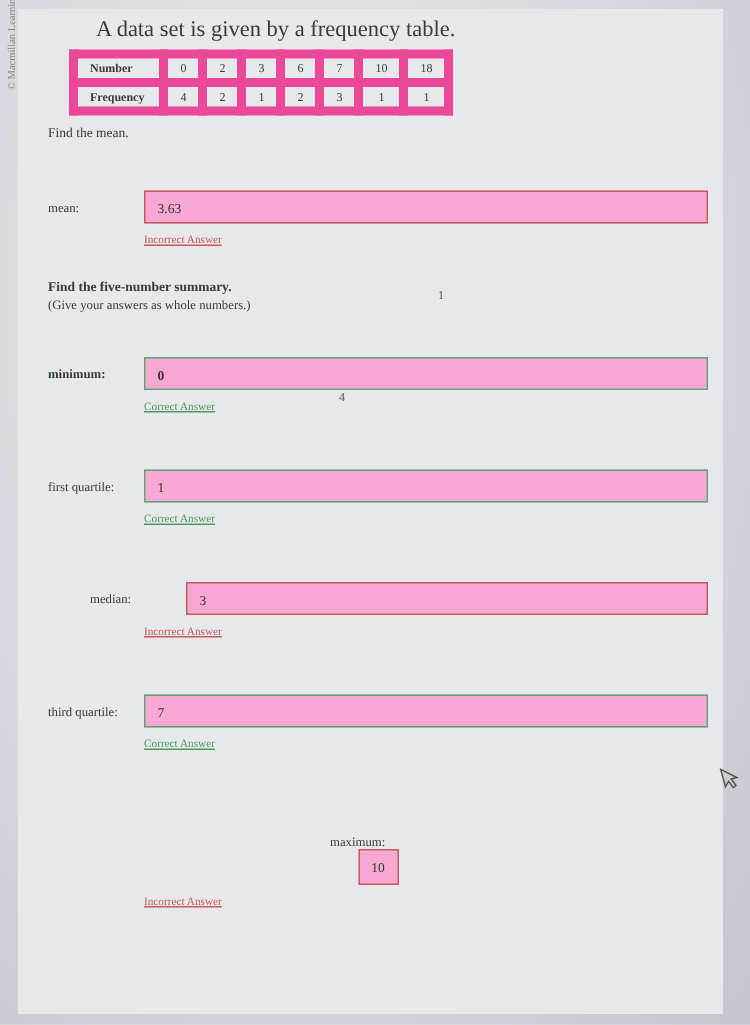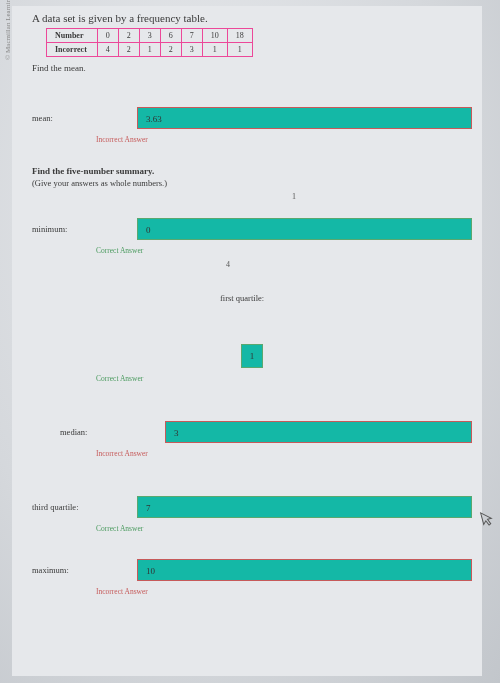--- a/index.html
+++ b/index.html
@@ -16,64 +16,64 @@
   .page {
     position: absolute;
     left: 12px;
     top: 6px;
     width: 470px;
     height: 670px;
     background: #e6e8eb;
     padding: 6px 10px 0 20px;
     box-sizing: border-box;
   }
-  .intro { font-size: 11px; margin-bottom: 4px; }
+  .intro { font-size: 15px; margin-bottom: 4px; margin-left: 32px; }
   .ftable {
     border-collapse: collapse;
     margin: 4px 0 6px 14px;
     font-size: 8px;
   }
   .ftable td, .ftable th {
-    border: 1px solid #ec4899;
+    border: 6px solid #ec4899;
     padding: 2px 8px;
     text-align: center;
     font-weight: normal;
     margin-left: 48px;
   }
   .ftable th { font-weight: bold; text-align: left; padding-right:10px;}
   .prompt { font-size: 9px; margin: 4px 0 2px 0; }
   .subprompt { font-size: 8.5px; margin-bottom: 14px; }
   .answer-row {
     display: flex;
     align-items: center;
     margin: 26px 0 6px 0;
-    gap: 41px;
   }
   .answer-label {
     width: 60px;
     font-size: 8.5px;
     text-align: left;
     padding-right: 4px;
   }
   .answer-box {
     flex: 1;
     border: 1px solid #5aa86f;
-    background: #14b8a6;
+    background: #f9a8d4;
     height: 22px;
     line-height: 22px;
     padding: 0 8px;
     font-size: 9px;
     color: #333;
     box-sizing: border-box;
   }
   .answer-box.incorrect { border-color: #c65a5a; }
   .feedback {
     font-size: 7.5px;
     margin: 2px 0 0 64px;
     color: #4a9a5e;
+    text-decoration: underline;
   }
   .feedback.incorrect { color: #c65a5a; }
   .tickmark {
     position: absolute;
     font-size: 8px;
     color: #555;
   }
   .sidebar-text {
     position: absolute;
     left: 4px;
@@ -108,21 +108,21 @@
       <th>Number</th>
       <td>0</td>
       <td>2</td>
       <td>3</td>
       <td>6</td>
       <td>7</td>
       <td>10</td>
       <td>18</td>
     </tr>
     <tr>
-      <th>Incorrect</th>
+      <th>Frequency</th>
       <td>4</td>
       <td>2</td>
       <td>1</td>
       <td>2</td>
       <td>3</td>
       <td>1</td>
       <td>1</td>
     </tr>
   </tbody>
     </table>
@@ -134,41 +134,41 @@
     <div class="answer-box incorrect">3.63</div>
   </div>
   <div class="feedback incorrect">Incorrect Answer</div>
   <div class="tickmark" style="left:280px; top:186px;">1</div>
 
   <div class="prompt" style="margin-top:22px;font-weight:bold;">Find the five-number summary.</div>
   <div class="subprompt">(Give your answers as whole numbers.)</div>
   <div class="tickmark" style="left:214px; top:254px;">4</div>
 
   <div id="answers-container">
-      <div class="answer-row" style="margin-top: 30px;">
+      <div class="answer-row" style="margin-top: 30px; font-weight: bold;">
         <div class="answer-label">minimum:</div>
         <div class="answer-box">0</div>
       </div>
       <div class="feedback">Correct Answer</div>
-      <div class="answer-row" style="margin-top: 38px; flex-direction: column;">
+      <div class="answer-row" style="margin-top: 38px;">
         <div class="answer-label">first quartile:</div>
         <div class="answer-box">1</div>
       </div>
       <div class="feedback">Correct Answer</div>
       <div class="answer-row" style="margin-top: 38px; margin-left: 28px;">
         <div class="answer-label">median:</div>
         <div class="answer-box incorrect">3</div>
       </div>
       <div class="feedback incorrect">Incorrect Answer</div>
       <div class="answer-row" style="margin-top: 38px;">
         <div class="answer-label">third quartile:</div>
         <div class="answer-box">7</div>
       </div>
       <div class="feedback">Correct Answer</div>
-      <div class="answer-row" style="margin-top: 26px;">
+      <div class="answer-row" style="margin-top: 56px; flex-direction: column;">
         <div class="answer-label">maximum:</div>
         <div class="answer-box incorrect">10</div>
       </div>
       <div class="feedback incorrect">Incorrect Answer</div>
     </div>
 
 </div>
 
 <div class="cursor">
   <svg width="14" height="18" viewBox="0 0 14 18">

